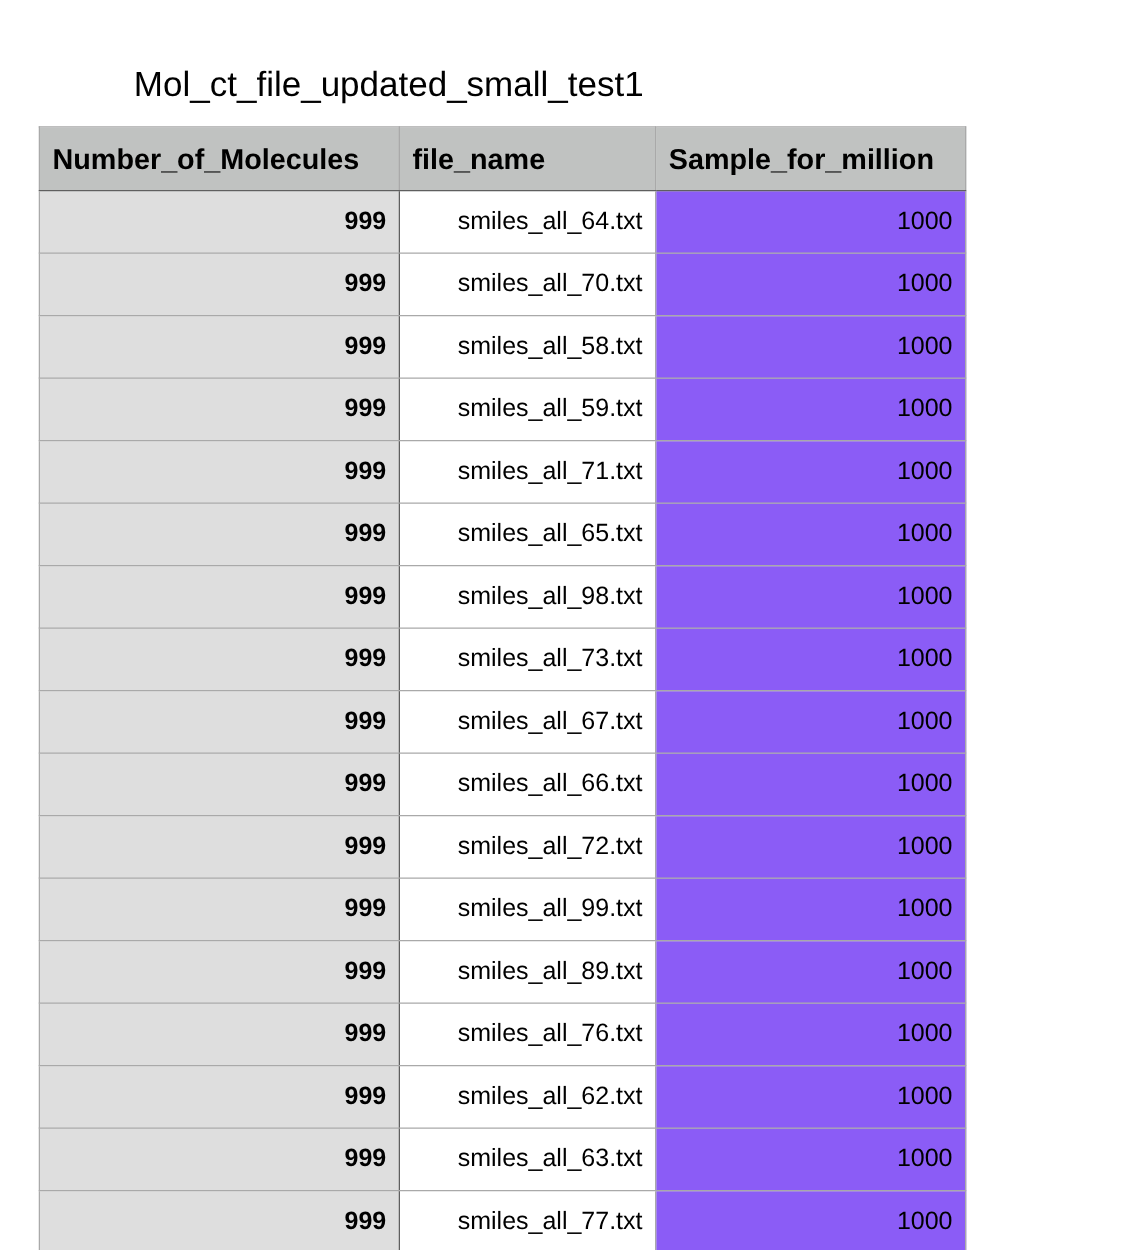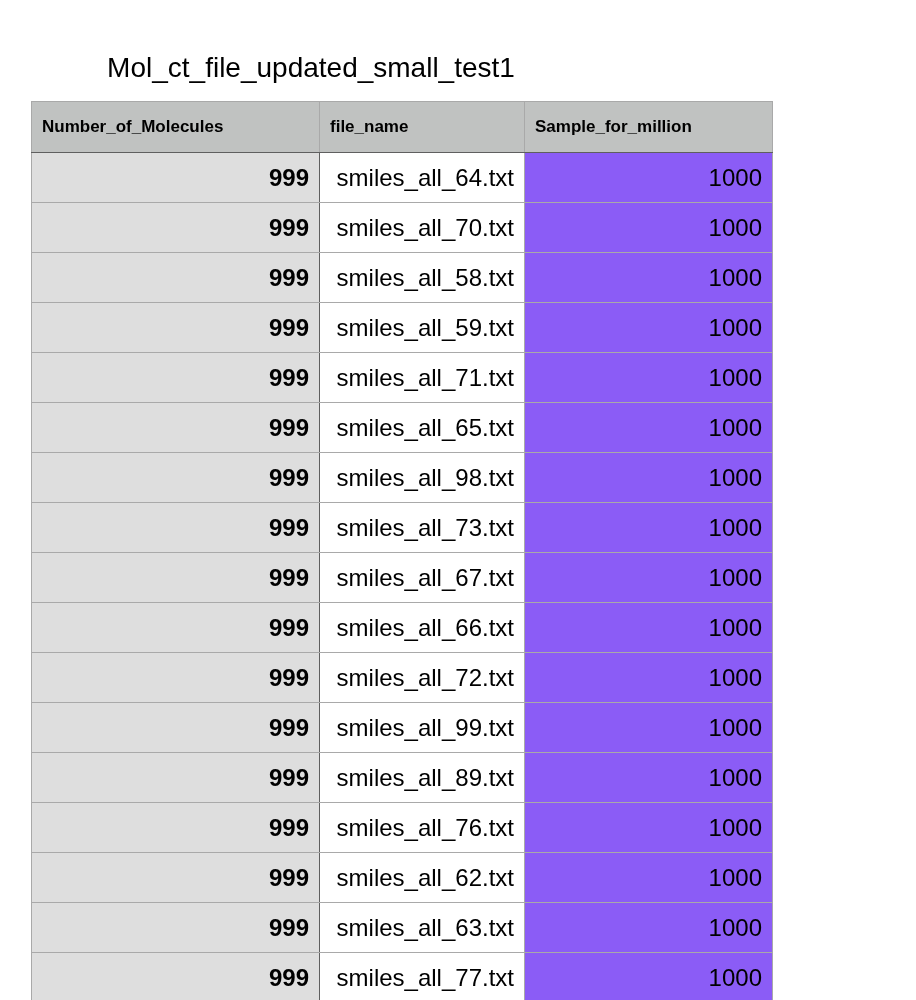--- a/index.html
+++ b/index.html
@@ -5,24 +5,24 @@
   html, body { margin: 0; padding: 0; background: #ffffff; }
   body { width: 916px; height: 1000px; overflow: hidden; position: relative;
          font-family: "Liberation Sans", "DejaVu Sans", sans-serif; color: #000; }
   .title { position: absolute; left: 31px; width: 740px; top: 50px; text-align: center;
            font-size: 28px; line-height: 36px; margin-left: -90px; }
   table { position: absolute; left: 31px; top: 101px; border-collapse: collapse;
           table-layout: fixed; width: 741px; }
   col.c1 { width: 288px; }
   col.c2 { width: 205px; }
   col.c3 { width: 248px; }
-  th { background: #c0c2c1; font-weight: bold; font-size: 17px; height: 51px;
+  th { background: #c0c2c1; font-weight: bold; font-size: 23px; height: 51px;
        text-align: left; padding: 0 10px; border: 1px solid #a9a9a9;
        border-bottom: 1px solid #5f5f5f; box-sizing: border-box; white-space: nowrap; }
-  td { height: 50px; font-size: 24px; padding: 0 10px; border: 1px solid #a9a9a9;
+  td { height: 50px; font-size: 20px; padding: 0 10px; border: 1px solid #a9a9a9;
        box-sizing: border-box; white-space: nowrap; }
   td.num { background: #dedede; font-weight: bold; text-align: right;
            border-right: 1px solid #5f5f5f; }
   td.fname { background: #fff; text-align: right; }
   td.sample { background: #8b5cf6; text-align: right; }
 </style>
 </head>
 <body>
 
 <div class="title">Mol_ct_file_updated_small_test1</div>

